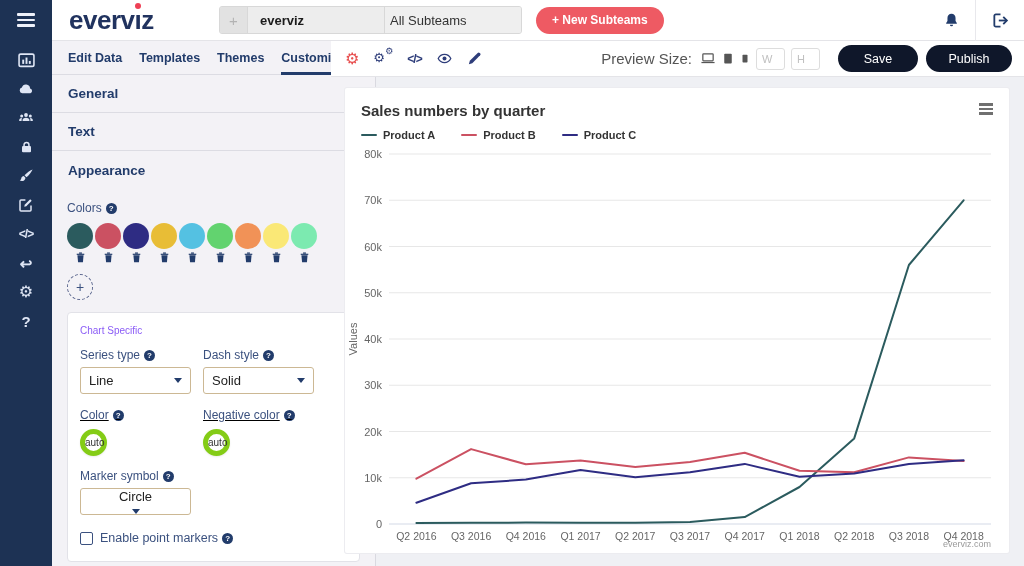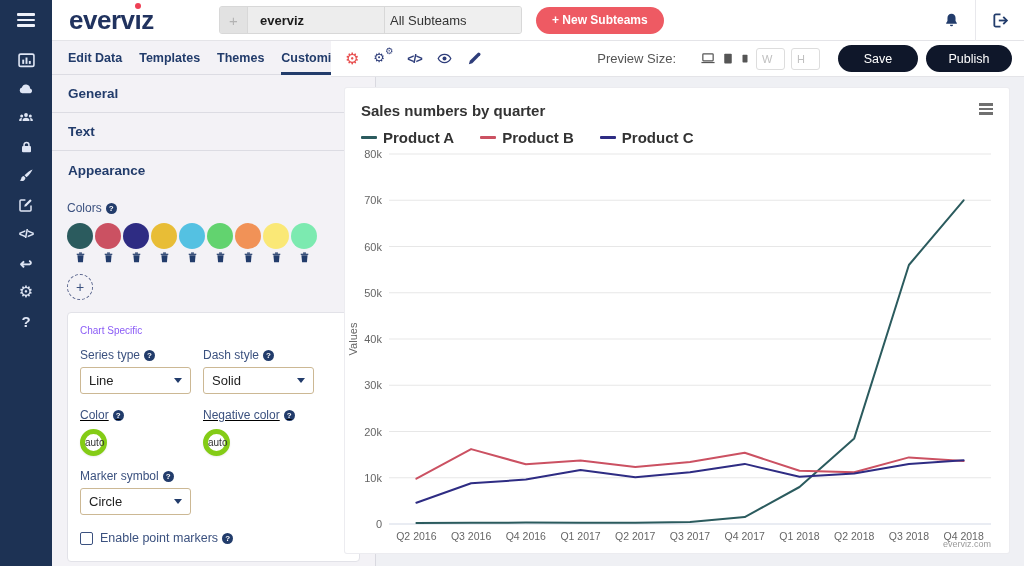--- a/index.html
+++ b/index.html
@@ -90,41 +90,41 @@
   .main-toolbar { height:36px; background:#fff; border-bottom:1px solid #e4e4e8;
     display:flex; align-items:center; padding:0 12px 0 14px; gap:14px; }
   .tb-icon { color:#2e3d7a; cursor:pointer; display:flex; align-items:center; justify-content:center; }
   .tb-icon.red { color:#e85050; }
   .gear-glyph { font-size:16px; line-height:1; font-family:"DejaVu Sans", sans-serif; }
   .gears-duo { position:relative; width:20px; height:18px; }
   .gears-duo .g1 { position:absolute; left:0; top:1px; font-size:13px; }
   .gears-duo .g2 { position:absolute; right:0; top:-3px; font-size:9px; }
   .code-glyph { font-size:12px; font-weight:800; letter-spacing:-1px; }
   .tb-right { margin-left:auto; display:flex; align-items:center; gap:6px; }
-  .preview-label { font-size:13px; color:#555; margin-right:18px; }
+  .preview-label { font-size:15px; color:#555; margin-right:2px; }
   .dev-icon { color:#555; display:flex; align-items:center; cursor:pointer; }
   .wh-input { width:29px; height:22px; border:1px solid #ddd; border-radius:3px;
     font-size:11px; padding:0 5px; color:#333; font-family:inherit; }
   .wh-input::placeholder { color:#c0c0c0; }
   .pill-btn { height:27px; border:none; border-radius:14px; background:#0f172a; color:#fff;
     font-size:12.5px; font-family:inherit; cursor:pointer; }
   .save-btn { width:80px; margin-left:12px; }
   .publish-btn { width:86px; margin-left:2px; }
 
   
   .chart-card { position:absolute; left:14px; top:47px; width:664px; height:465px;
     background:#fff; border-radius:2px; box-shadow:0 0 0 1px #ececf0; }
   .chart-title { padding:14px 16px 0; font-size:15px; font-weight:600; color:#333; }
   .context-icon { position:absolute; right:14px; top:13px; display:flex; flex-direction:column;
     gap:2px; cursor:pointer; padding:2px; }
   .context-icon span { width:14px; height:2.5px; background:#707070; }
   .legend { display:flex; gap:26px; margin:10px 0 0 16px; }
   .legend-item { display:flex; align-items:center; gap:6px; cursor:pointer; }
   .legend-line { width:16px; height:2.5px; border-radius:1px; }
-  .legend-label { font-size:15px; font-weight:700; color:#333; }
+  .legend-label { font-size:11px; font-weight:700; color:#333; }
   #plot { position:absolute; left:0; top:58px; }
 </style>
 </head>
 <body>
 
 <div class="app">
 
   <div class="header">
     <div class="hamburger-block">
       <span></span>
@@ -360,21 +360,21 @@
               <span class="help">?</span>
             </div>
             <button class="auto-btn">auto</button>
           </div>
         </div>
         <div style="margin-top:13px;">
           <div class="field-label">
             <span>Marker symbol</span>
             <span class="help">?</span>
           </div>
-          <div class="select" style="width:111px;">
+          <div class="select" style="width:111px;flex-direction:column;">
             <span>Circle</span>
             <span class="caret"></span>
           </div>
         </div>
         <div class="cb-row">
           <input type="checkbox" style="">
           <span class="cb-label">
             <span>Enable point markers</span>
             <span class="help">?</span>
           </span>

